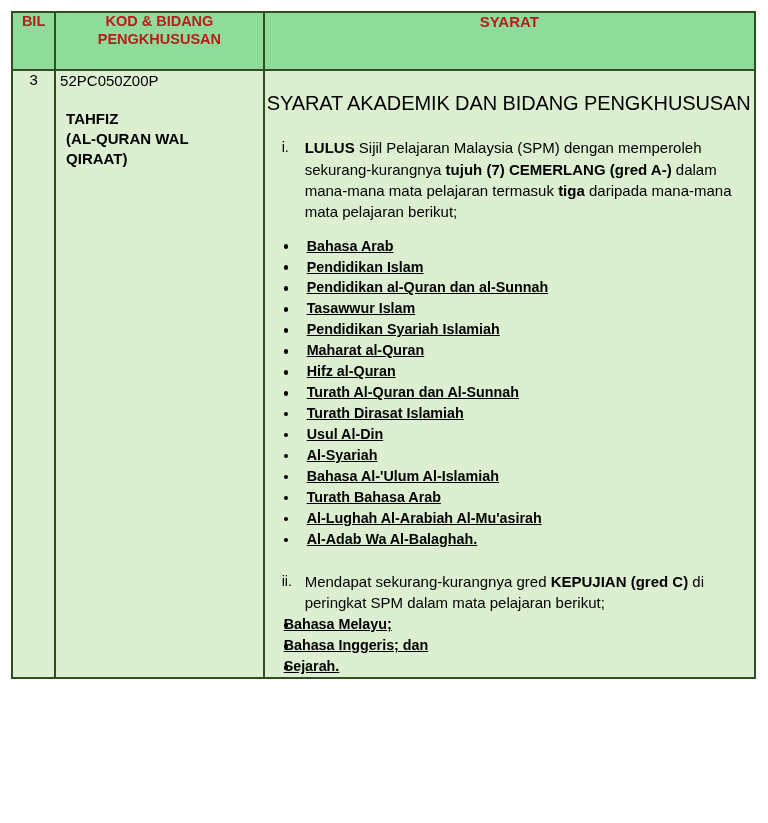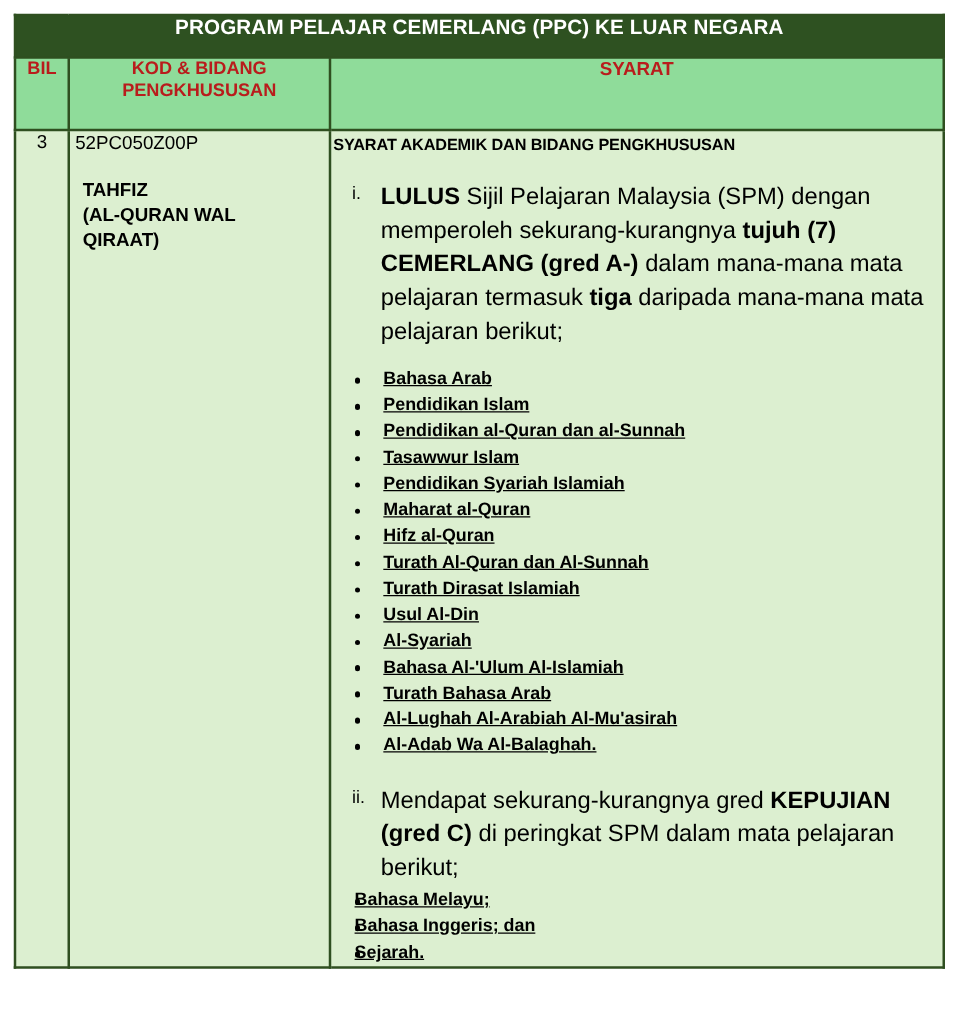--- a/index.html
+++ b/index.html
@@ -103,43 +103,43 @@
     white-space: pre-line;
   }
 
   .syarat-cell {
     padding: 14px 12px 16px 13px;
     font-size: 14.3px;
     line-height: 1.42;
   }
 
   .syarat-heading {
-    font-weight: bold;
-    font-size: 13px;
-    margin: 2px 0 20px 2px;
+    font-weight: normal;
+    font-size: 20px;
+    margin: 18px 0 20px 2px;
     letter-spacing: -0.1px;
   }
 
   
   .roman-item {
     display: flex;
     align-items: flex-start;
     margin: 0 0 0 0;
   }
   .roman-marker {
     width: 40px;
     flex: 0 0 40px;
     padding-left: 17px;
     box-sizing: border-box;
     font-size: 14.3px;
     line-height: 1.42;
   }
   .roman-text {
     flex: 1 1 auto;
-    font-size: 19px;
+    font-size: 15px;
     line-height: 1.42;
   }
   .roman-text b { font-weight: bold; }
 
   
   .bullet-list {
     list-style: none;
     margin: 13px 0 0 0;
     padding: 0;
   }
@@ -178,23 +178,20 @@
 
   <table class="ppc-table">
     <colgroup>
       <col class="col-bil">
       <col class="col-kod">
       <col class="col-syarat">
     </colgroup>
 
     <tbody>
 
-      <tr>
-        <td class="title-cell" colspan="3">PROGRAM PELAJAR CEMERLANG (PPC) KE LUAR NEGARA</td>
-      </tr>
 
       <tr>
         <th class="col-head col-head-bil">BIL</th>
         <th class="col-head col-head-kod">
           <div>KOD &amp; BIDANG</div>
           <div>PENGKHUSUSAN</div>
         </th>
         <th class="col-head col-head-syarat">SYARAT</th>
       </tr>
 

